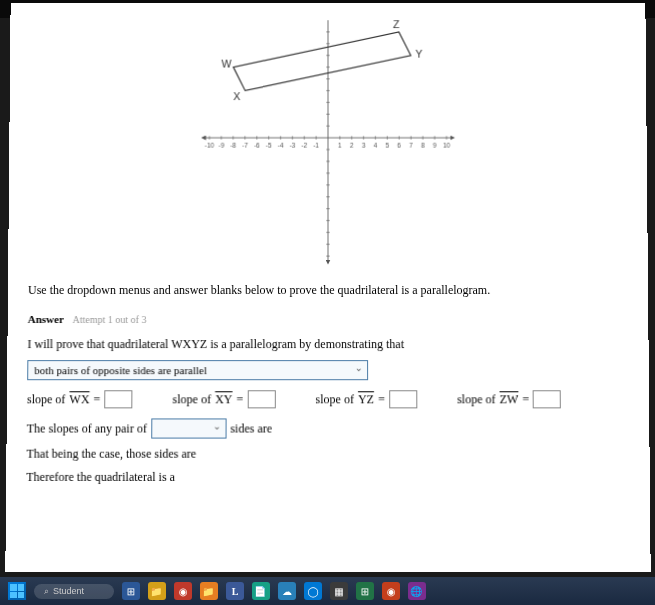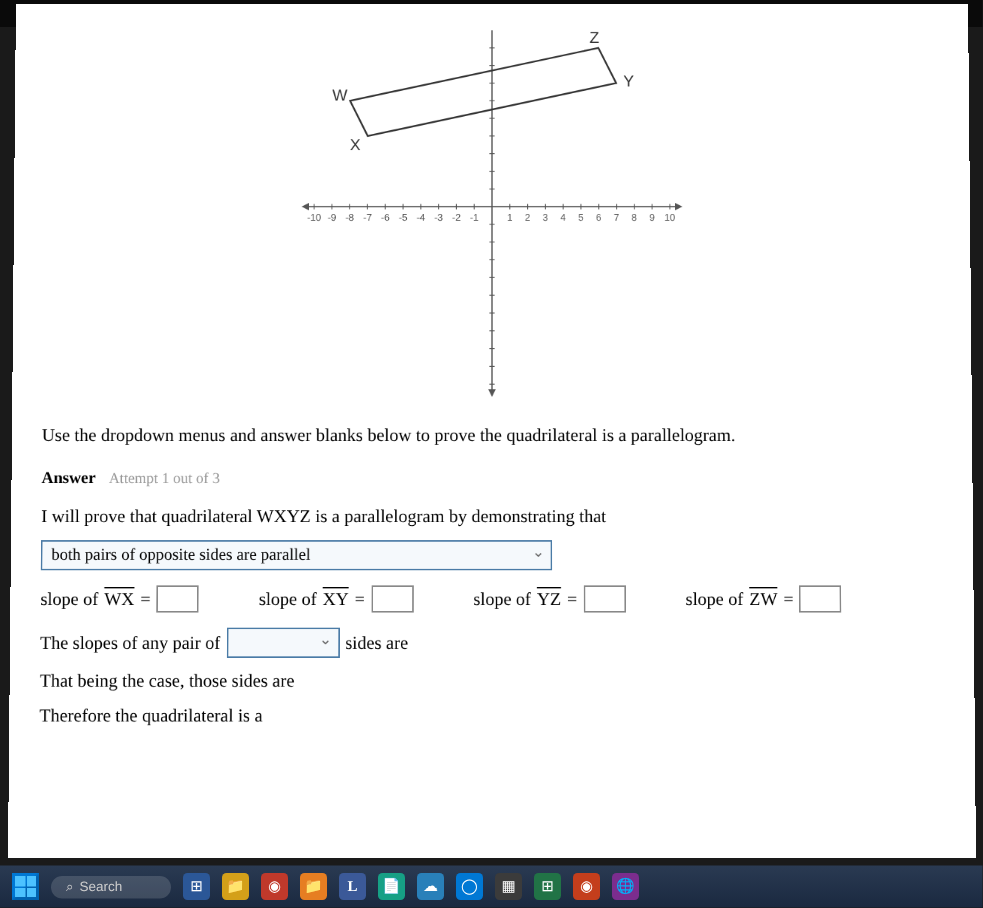--- a/index.html
+++ b/index.html
@@ -288,21 +288,21 @@
 
 <div class="taskbar">
   <div class="start-btn">
     <span></span>
       <span></span>
       <span></span>
       <span></span>
   </div>
   <div class="search-box">
     <span>⌕</span>
-    <span>Search</span>
+    <span>Student</span>
   </div>
   <div class="tb-icon" style="background:#2b5797">⊞</div>
   <div class="tb-icon" style="background:#d4a019">📁</div>
   <div class="tb-icon" style="background:#c0392b">◉</div>
   <div class="tb-icon" style="background:#e67e22">📁</div>
   <div class="tb-icon" style="background:#3b5998;font-weight:bold">L</div>
   <div class="tb-icon" style="background:#16a085">📄</div>
   <div class="tb-icon" style="background:#2980b9">☁</div>
   <div class="tb-icon" style="background:#0078d4">◯</div>
   <div class="tb-icon" style="background:#3b3b3b">▦</div>

